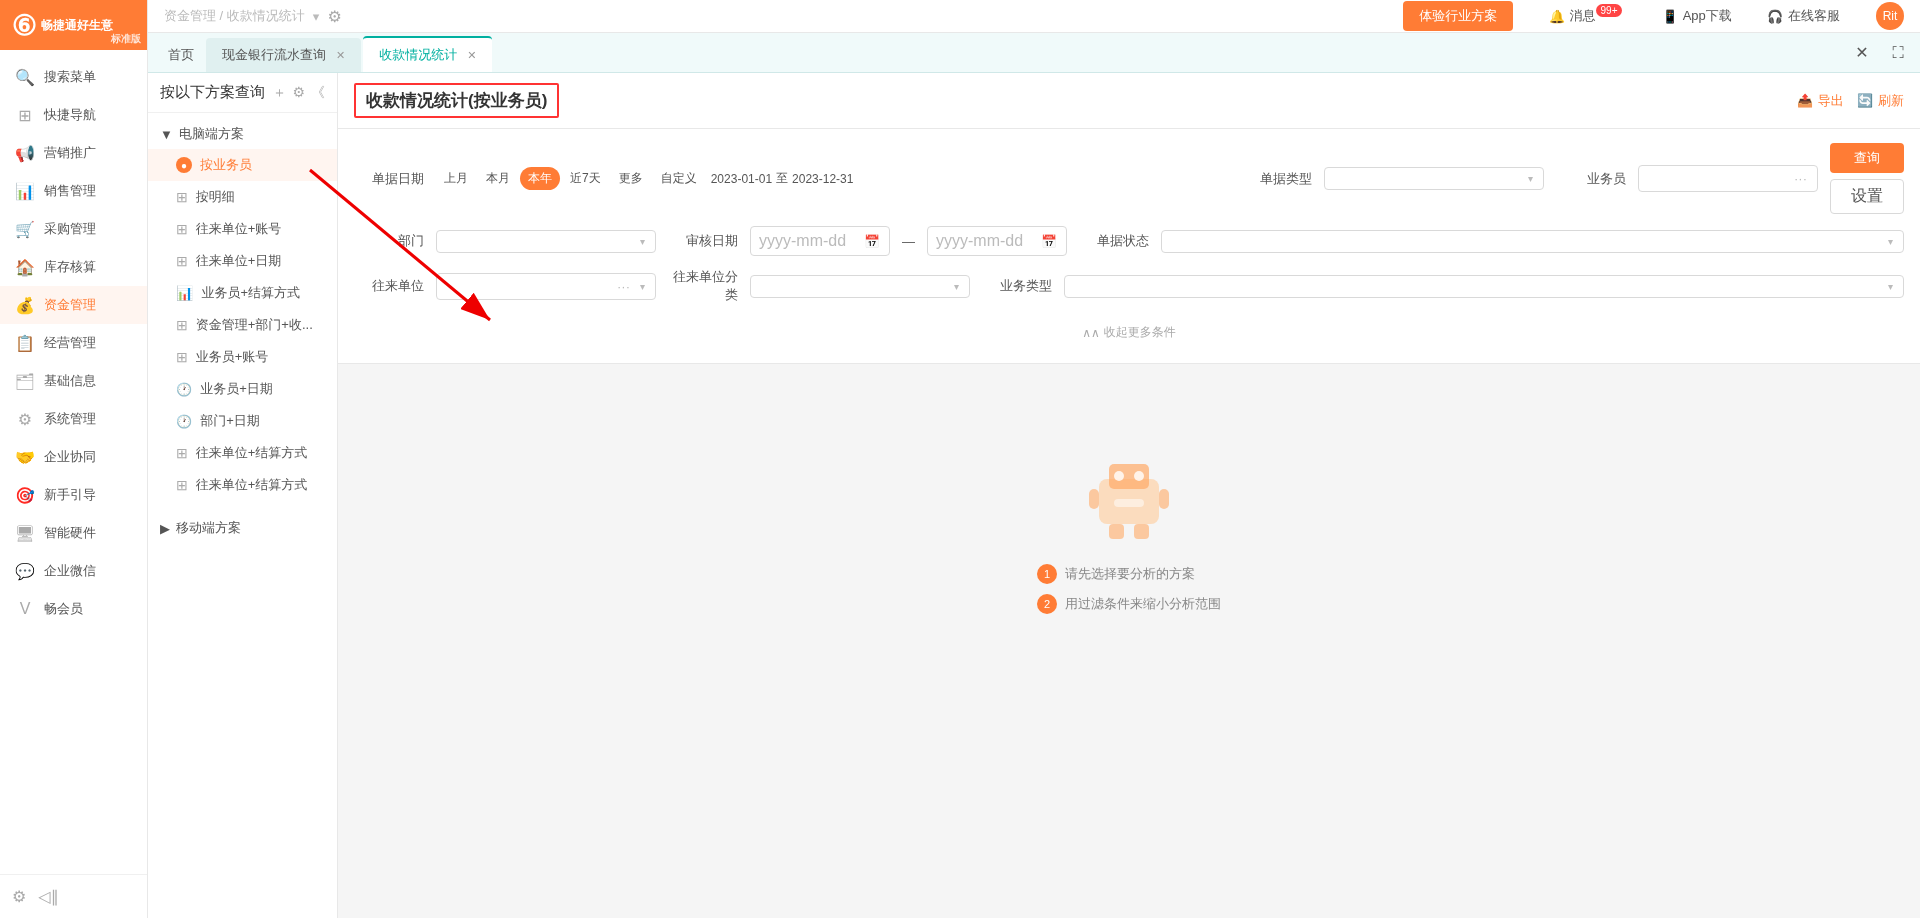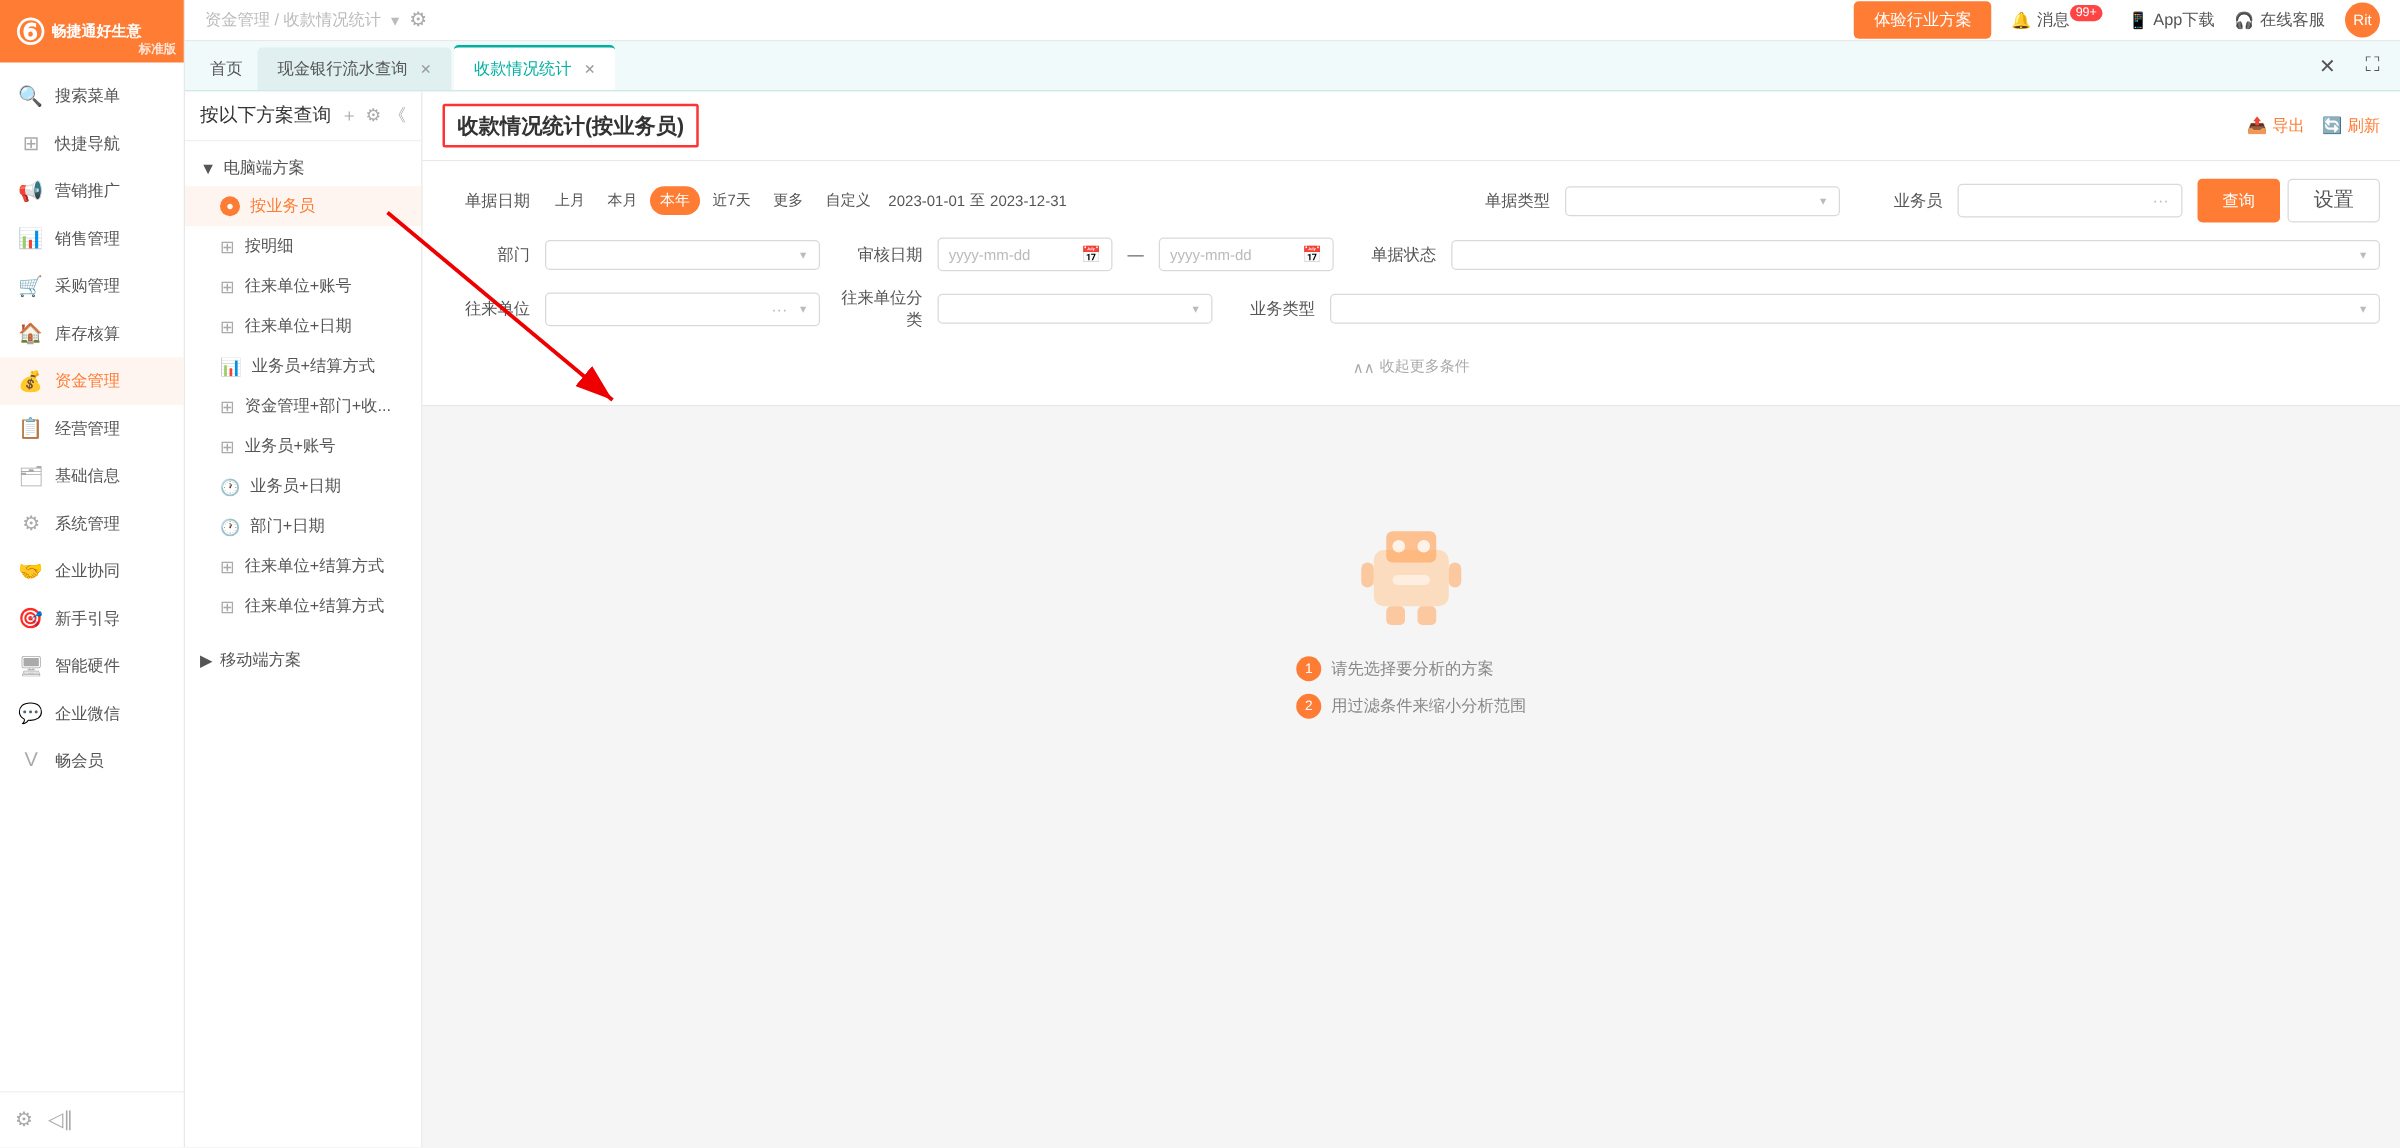--- a/index.html
+++ b/index.html
@@ -16,21 +16,21 @@
     .sidebar-nav { flex: 1; overflow-y: auto; padding: 8px 0; }
     .nav-item { display: flex; align-items: center; padding: 10px 16px; cursor: pointer; color: #555; font-size: 13px; gap: 10px; }
     .nav-item.active { background: #fff5f0; color: #ff7c35; }
     .nav-item .nav-icon { width: 18px; height: 18px; display: flex; align-items: center; justify-content: center; color: #aaa; font-size: 16px; }
     .nav-item.active .nav-icon { color: #ff7c35; }
     .sidebar-bottom { padding: 12px; display: flex; gap: 12px; border-top: 1px solid #f0f0f0; }
 
     
     .top-header { height: 33px; background: #fff; display: flex; align-items: center; justify-content: space-between; padding: 0 16px; border-bottom: 1px solid #e8e8e8; flex-shrink: 0; }
     .top-header-left { display: flex; align-items: center; gap: 8px; color: #999; font-size: 13px; }
-    .top-header-right { display: flex; align-items: center; gap: 16px; }
+    .top-header-right { display: flex; align-items: center; gap: 36px; }
     .header-btn { display: flex; align-items: center; gap: 4px; color: #555; cursor: pointer; font-size: 13px; }
     .trial-btn { background: #ff7c35; color: #fff; padding: 6px 16px; border-radius: 4px; cursor: pointer; font-size: 13px; border: none; }
     .badge { background: #ff4444; color: #fff; border-radius: 10px; padding: 1px 5px; font-size: 10px; position: relative; top: -6px; left: -4px; }
 
     
     .tab-bar { height: 40px; background: #f0fafa; display: flex; align-items: flex-end; padding: 0 8px; border-bottom: 1px solid #d0e8e8; flex-shrink: 0; position: relative; }
     .tab { display: flex; align-items: center; gap: 6px; padding: 8px 16px; cursor: pointer; color: #555; font-size: 13px; border-top-left-radius: 4px; border-top-right-radius: 4px; background: #e0f0f0; margin-right: 2px; }
     .tab.active { background: #fff; color: #00b0a0; border-top: 2px solid #00b0a0; }
     .tab .tab-close { color: #999; font-size: 11px; margin-left: 4px; }
     .tab-home { color: #555; padding: 8px 12px; cursor: pointer; }
@@ -65,25 +65,25 @@
     .filter-label { width: 70px; color: #555; font-size: 13px; flex-shrink: 0; text-align: right; }
     .filter-content { display: flex; align-items: center; gap: 6px; flex: 1; }
     .date-shortcuts { display: flex; gap: 2px; align-items: center; }
     .date-shortcut { padding: 3px 8px; cursor: pointer; color: #555; font-size: 12px; border-radius: 3px; }
     .date-shortcut.active { background: #ff7c35; color: #fff; border-radius: 12px; }
     .date-range { display: flex; align-items: center; gap: 4px; color: #555; font-size: 12px; }
     .filter-select { display: flex; align-items: center; border: 1px solid #d9d9d9; border-radius: 4px; padding: 5px 10px; background: #fff; cursor: pointer; gap: 6px; min-width: 200px; }
     .filter-select-text { flex: 1; color: #bbb; font-size: 13px; }
     .filter-select-arrow { color: #bbb; font-size: 10px; }
     .date-input { display: flex; align-items: center; border: 1px solid #d9d9d9; border-radius: 4px; padding: 5px 8px; background: #fff; cursor: pointer; gap: 6px; min-width: 140px; }
-    .date-input-text { color: #bbb; font-size: 12px; flex: 1; }
+    .date-input-text { color: #bbb; font-size: 16px; flex: 1; }
     .date-dash { color: #555; }
     .query-btn { background: #ff7c35; color: #fff; padding: 6px 20px; border-radius: 4px; border: none; cursor: pointer; font-size: 13px; }
     .set-btn { background: #fff; color: #555; padding: 6px 20px; border-radius: 4px; border: 1px solid #d9d9d9; cursor: pointer; font-size: 16px; }
-    .filter-actions { display: flex; flex-direction: row; gap: 6px; }
+    .filter-actions { display: flex; flex-direction: column; gap: 6px; }
     .collapse-btn { display: flex; align-items: center; justify-content: center; gap: 4px; color: #aaa; font-size: 12px; padding: 8px 0; cursor: pointer; }
 
     
     .empty-state { flex: 1; display: flex; flex-direction: column; align-items: center; justify-content: flex-start; padding-top: 80px; gap: 20px; }
     .empty-tips { display: flex; flex-direction: column; gap: 10px; }
     .empty-tip { display: flex; align-items: center; gap: 8px; color: #888; font-size: 13px; }
     .tip-number { width: 20px; height: 20px; border-radius: 50%; background: #ff7c35; color: #fff; display: flex; align-items: center; justify-content: center; font-size: 11px; flex-shrink: 0; }
   </style>
 </head>
 <body>

